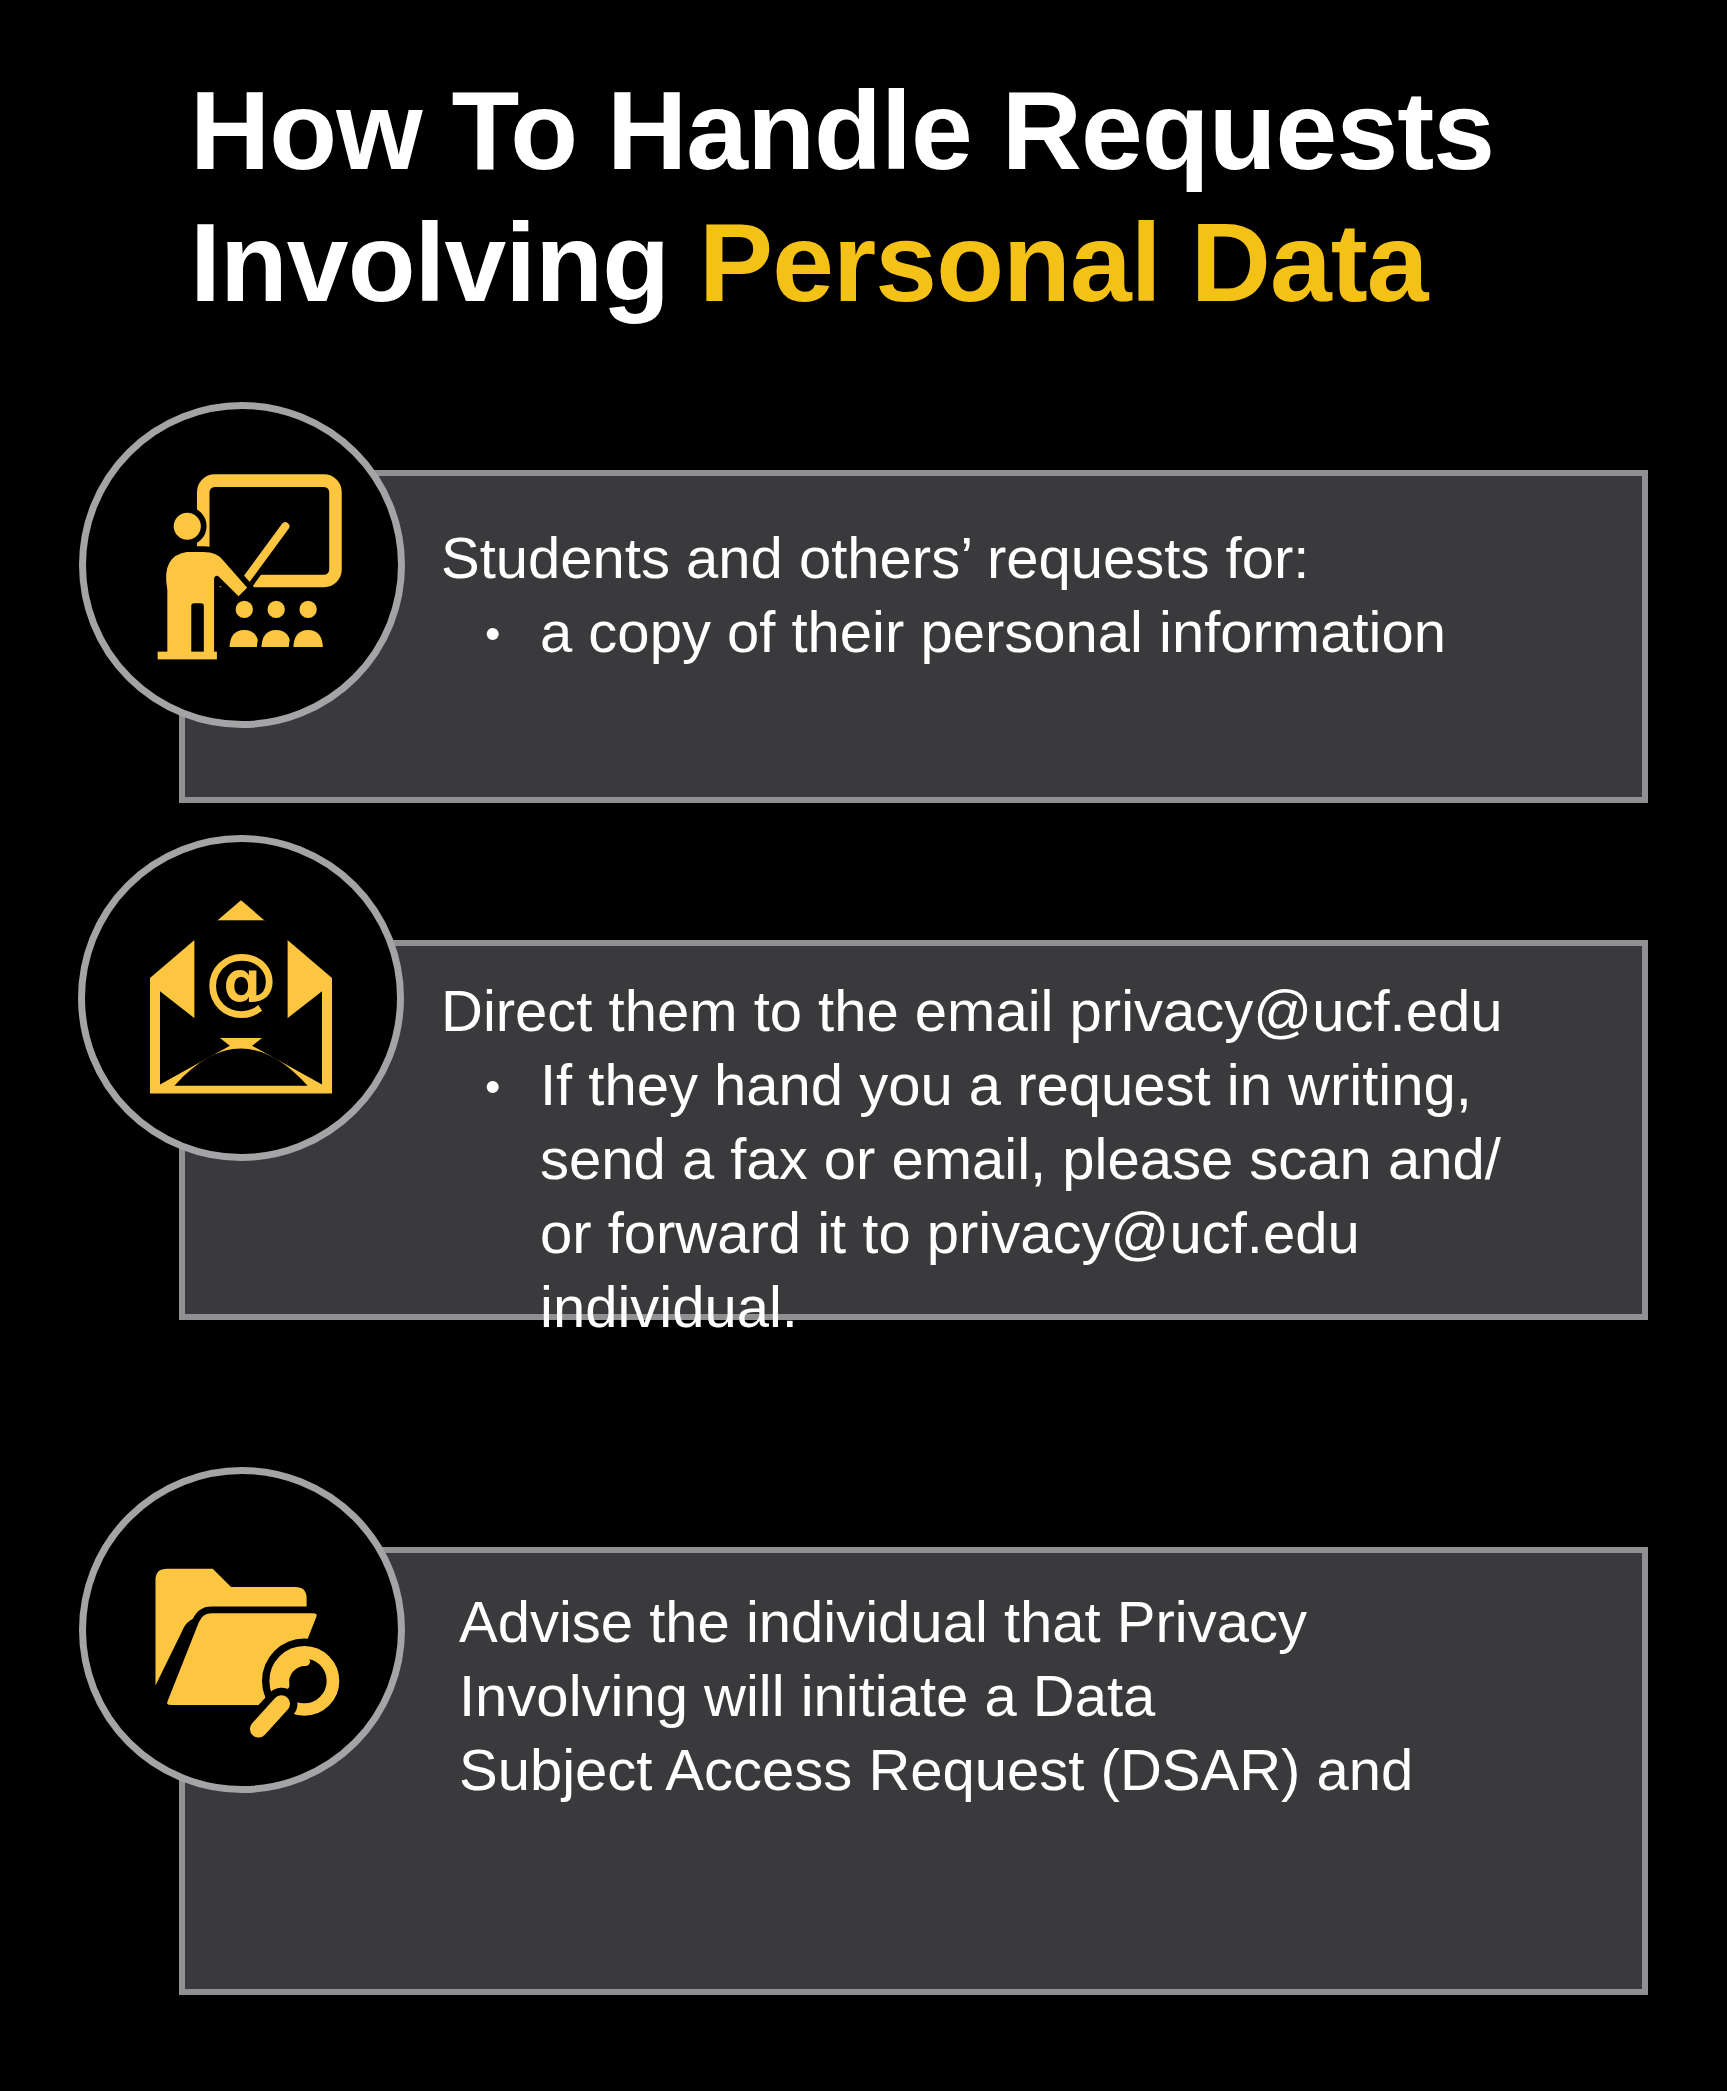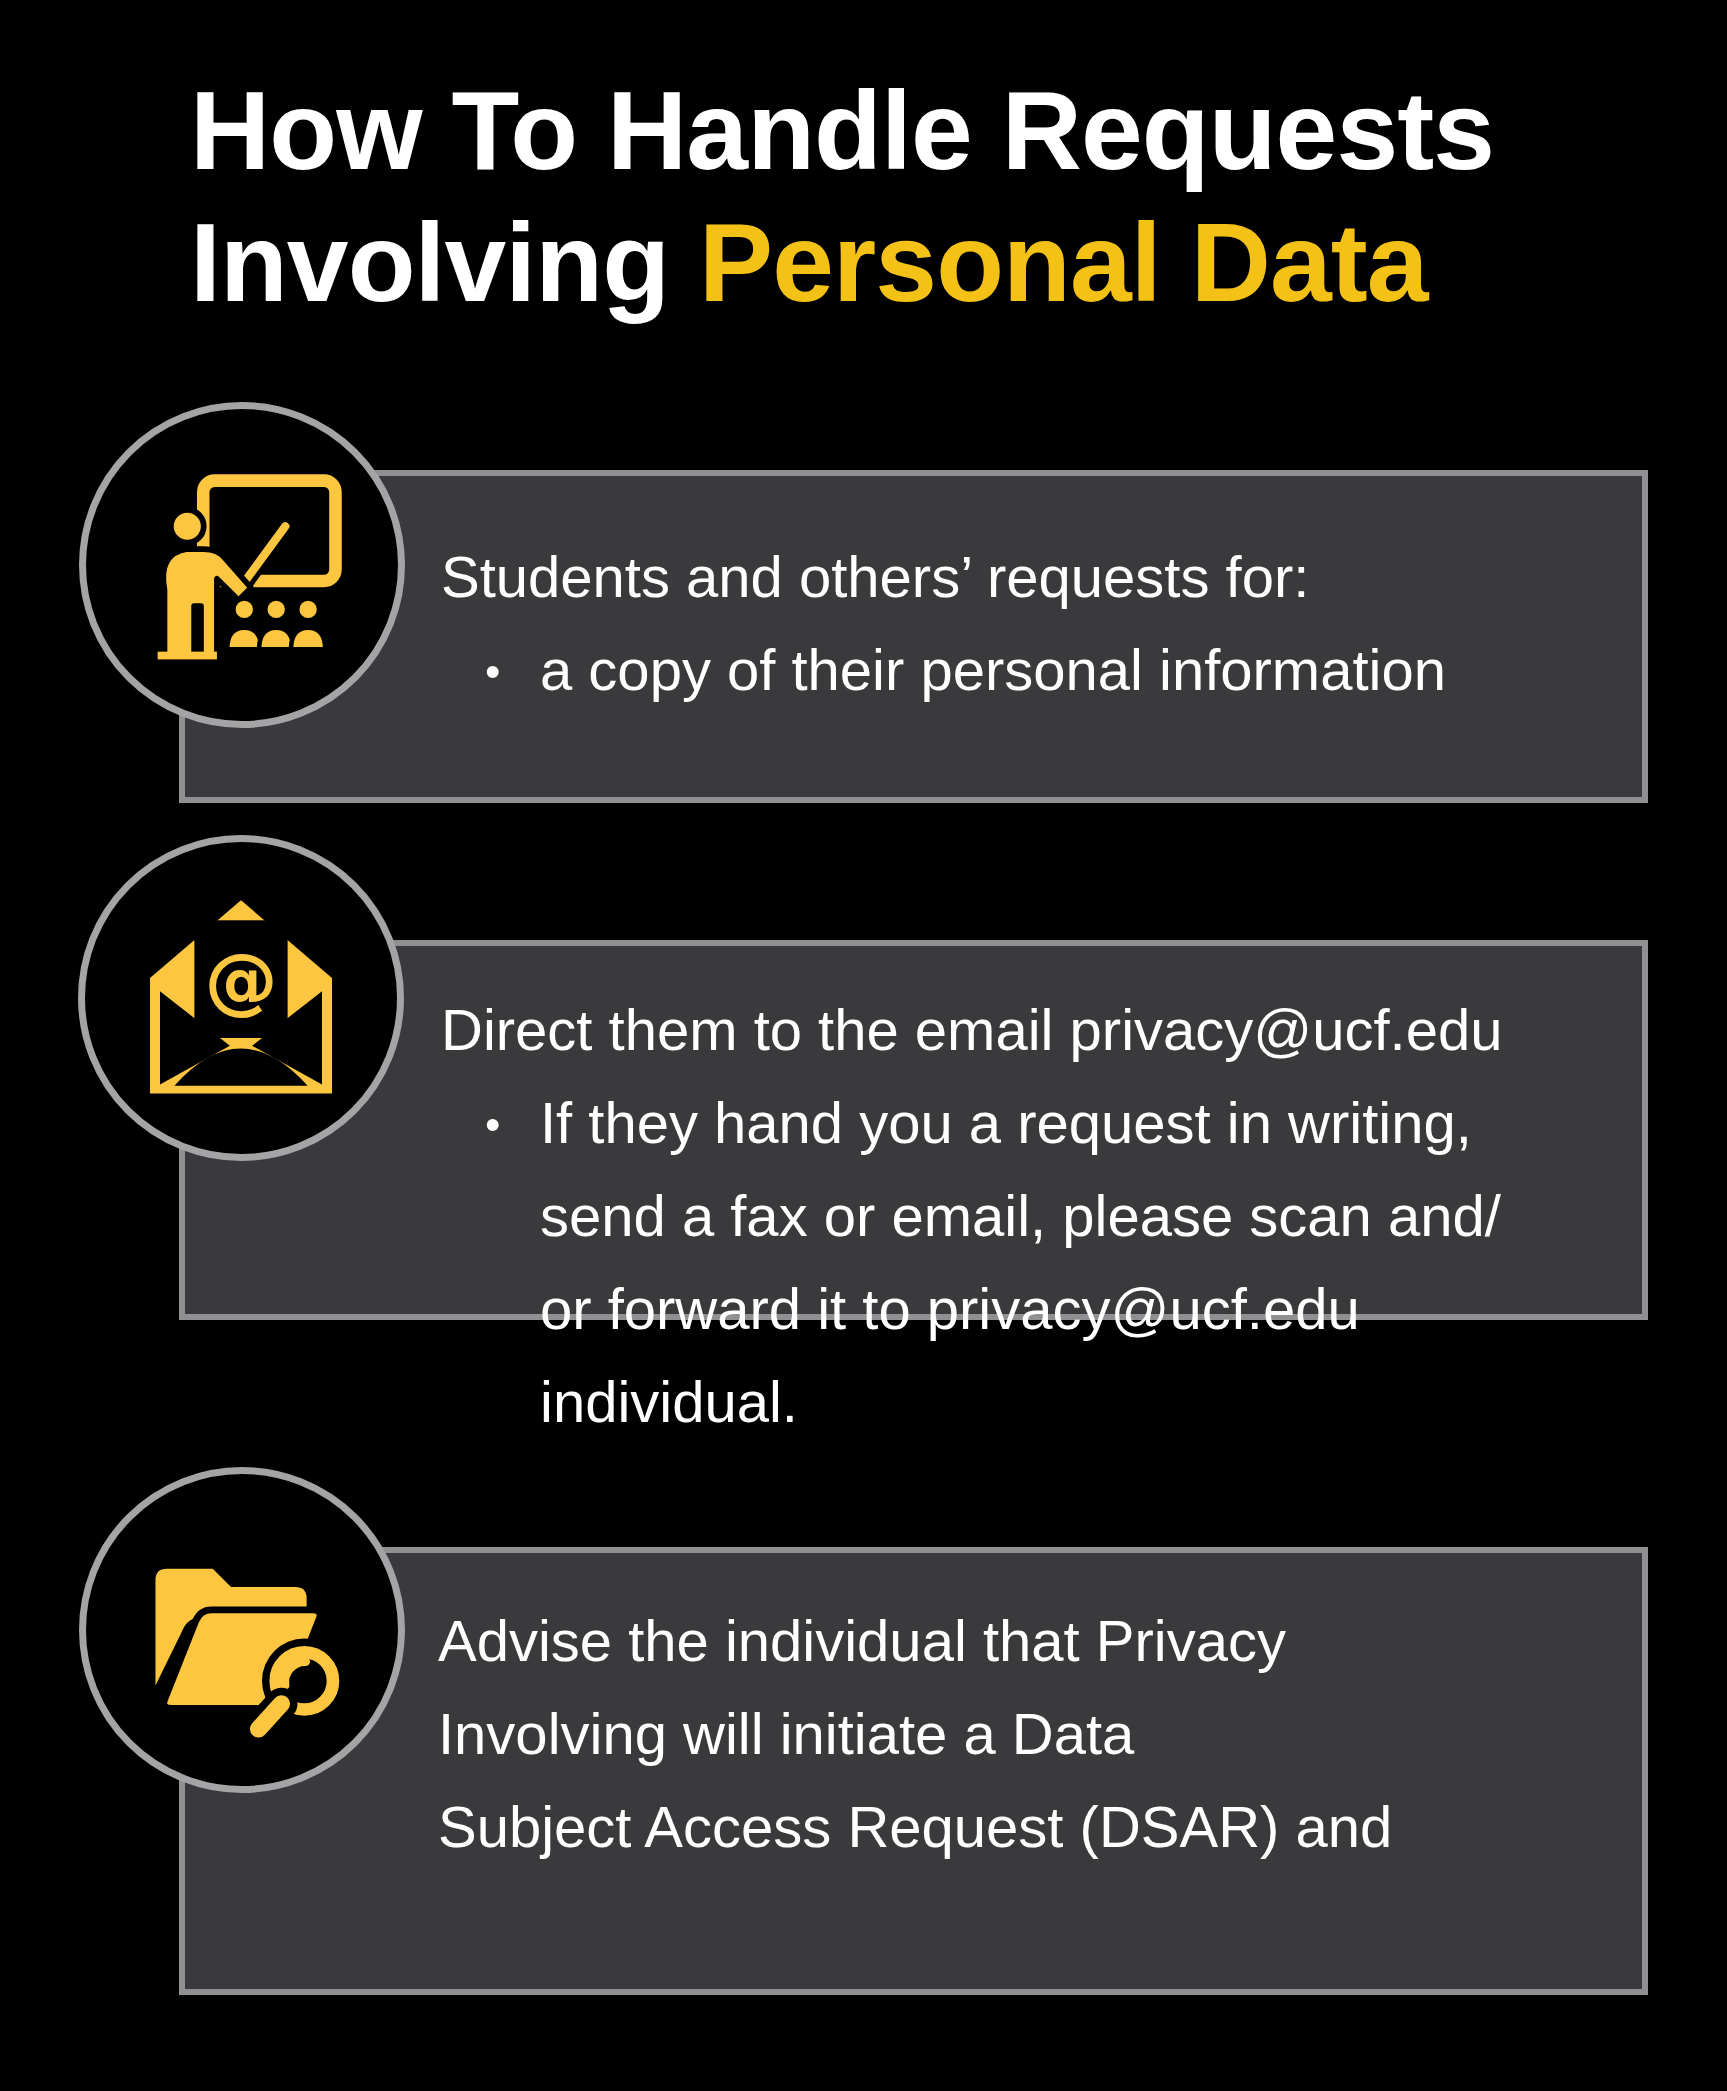--- a/index.html
+++ b/index.html
@@ -31,22 +31,22 @@
   }
   .box.s1{top:470px;height:333px;}
   .box.s2{top:940px;height:380px;}
   .box.s3{top:1547px;height:448px;}
   .boxtext{
     position:absolute;color:var(--body-text);
     font-size:58px;
   }
   .boxtext.s1{left:256px;top:45px;}
   .boxtext.s2{left:256px;top:28px;}
-  .boxtext.s3{left:253px;top:32px;}
-  .line{height:74px;line-height:74px;white-space:nowrap;margin-top:19px;}
+  .boxtext.s3{left:274px;top:32px;}
+  .line{height:74px;line-height:74px;white-space:nowrap;}
   .line.l1{padding-left:44px;}
   .line.l2{padding-left:99px;}
   .bullet{
     display:inline-block;width:55px;font-size:44px;
     vertical-align:2.6px;color:var(--body-text);
   }
   .badge{
     position:absolute;width:326px;height:326px;border-radius:50%;
     background:#000;border:7px solid var(--circle-border);
     box-sizing:border-box;

